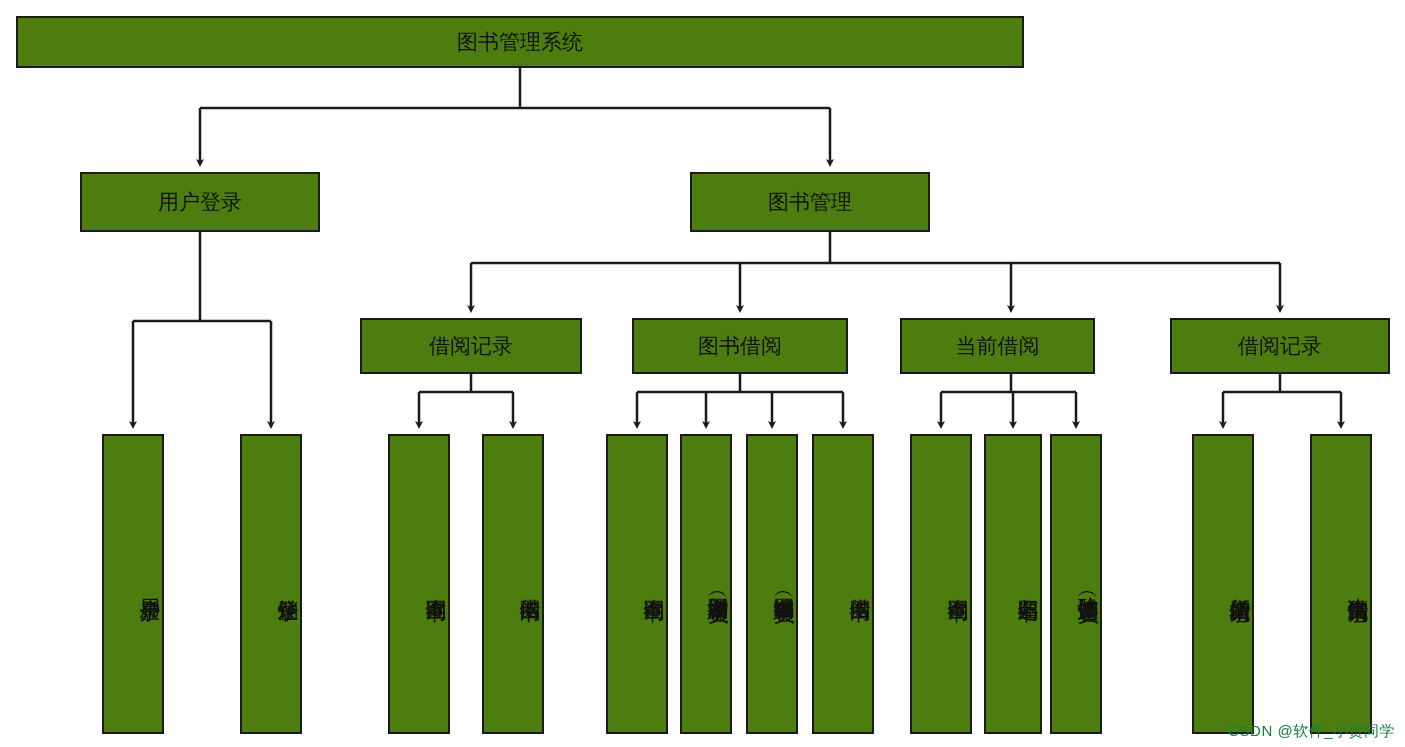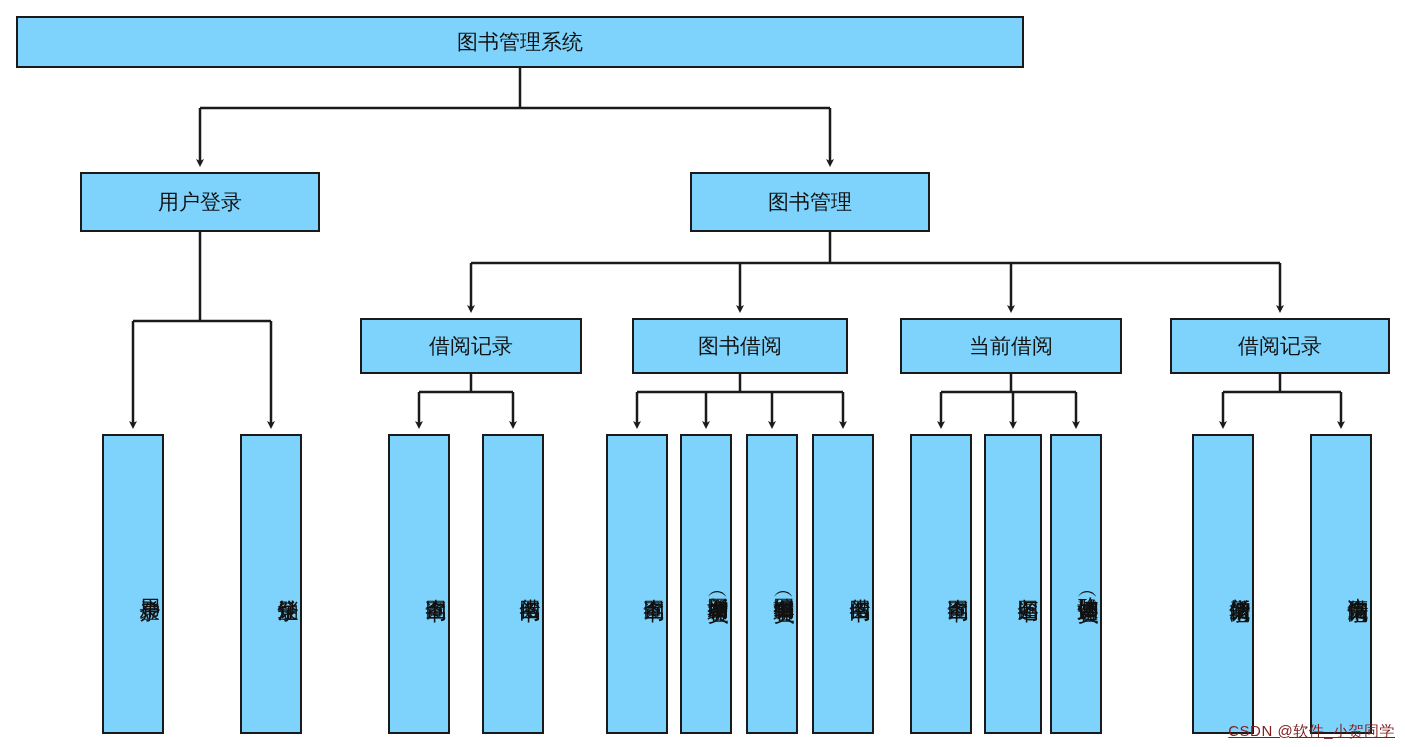--- a/index.html
+++ b/index.html
@@ -14,21 +14,21 @@
     position: relative;
     width: 1405px;
     height: 747px;
     background: #ffffff;
     overflow: hidden;
   }
   .node {
     position: absolute;
     box-sizing: border-box;
     border: 2px solid #1a1a1a;
-    background: #7dd3fc;
+    background: #4d7c0f;
     display: flex;
     align-items: center;
     justify-content: center;
     color: #111111;
     font-size: 21px;
     line-height: 1.18;
     text-align: right;
   }
   .node.horiz {
     writing-mode: horizontal-tb;
@@ -51,23 +51,22 @@
     top: 0;
     width: 1405px;
     height: 747px;
     pointer-events: none;
   }
   .watermark {
     position: absolute;
     right: 10px;
     bottom: 6px;
     font-size: 15px;
-    color: #7f1d1d;
+    color: #15803d;
     letter-spacing: 0.5px;
-    text-decoration: underline;
   }
 </style>
 </head>
 <body>
 
 <div id="canvas">
   <svg class="links" viewBox="0 0 1405 747">
     <defs>
       <marker id="arrow" markerWidth="10" markerHeight="10" refX="5" refY="5" orient="auto" markerUnits="userSpaceOnUse">
         <path d="M1,1 L9,5 L1,9 L3,5 Z" fill="#1a1a1a"></path>
@@ -118,21 +117,21 @@
   </div>
   <div class="node horiz" style="left:690px;top:172px;width:240px;height:60px;">
     <span>图书管理</span>
   </div>
   <div class="node horiz" style="left:360px;top:318px;width:222px;height:56px;">
     <span>借阅记录</span>
   </div>
   <div class="node horiz" style="left:632px;top:318px;width:216px;height:56px;">
     <span>图书借阅</span>
   </div>
-  <div class="node horiz" style="left:900px;top:318px;width:222px;height:56px;">
+  <div class="node horiz" style="left:900px;top:318px;width:195px;height:56px;">
     <span>当前借阅</span>
   </div>
   <div class="node horiz" style="left:1170px;top:318px;width:220px;height:56px;">
     <span>借阅记录</span>
   </div>
 
   <div class="node vert" style="left:102px;top:434px;width:62px;height:300px;">
     <span>用户登录</span>
   </div>
   <div class="node vert" style="left:240px;top:434px;width:62px;height:300px;">

